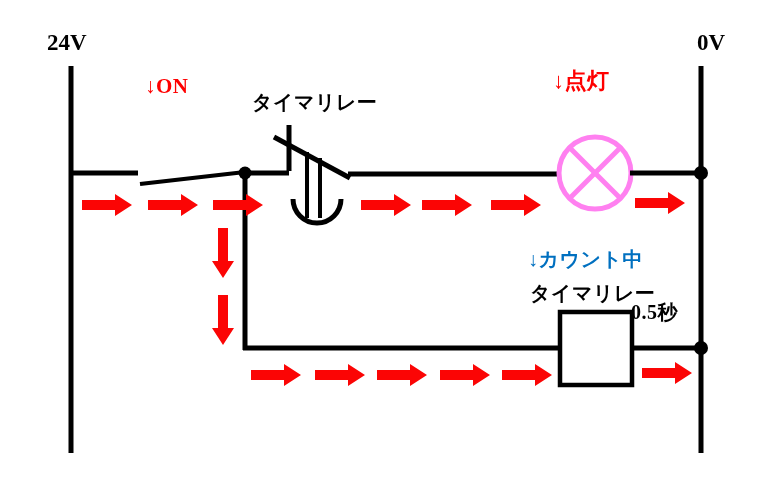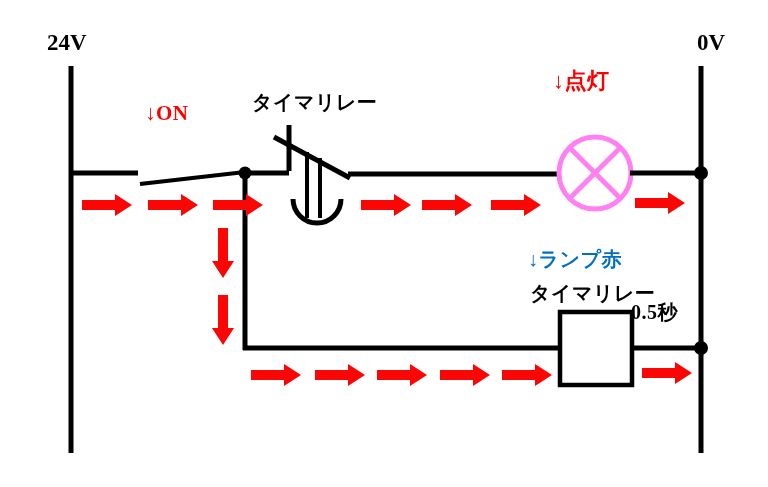--- a/index.html
+++ b/index.html
@@ -101,23 +101,23 @@
       <use href="#ah" x="377" y="364" class="arrow"></use>
       <use href="#ah" x="440" y="364" class="arrow"></use>
       <use href="#ah" x="502" y="364" class="arrow"></use>
       <use href="#ah" x="642" y="362" class="arrow"></use>
     </g>
   </svg>
 
   <div class="lbl volt" style="left:47px;top:31px;">24V</div>
   <div class="lbl volt" style="left:681px;top:31px;margin-left:16px;">0V</div>
 
-  <div class="lbl red" style="left:145px;top:103px;">↓ON</div>
+  <div class="lbl red" style="left:145px;top:76px;">↓ON</div>
 
   <div class="lbl jp" style="left:252px;top:92px;">タイマリレー</div>
 
   <div class="lbl red" style="left:553px;top:70px;font-size:22px;">↓点灯</div>
 
-  <div class="lbl blue" style="left:528px;top:249px;">↓ランプ赤</div>
+  <div class="lbl blue" style="left:528px;top:249px;">↓カウント中</div>
   <div class="lbl jp" style="left:530px;top:283px;">タイマリレー</div>
   <div class="lbl jp" style="left:631px;top:302px;">0.5秒</div>
 
 </div>
 
 </body></html>

